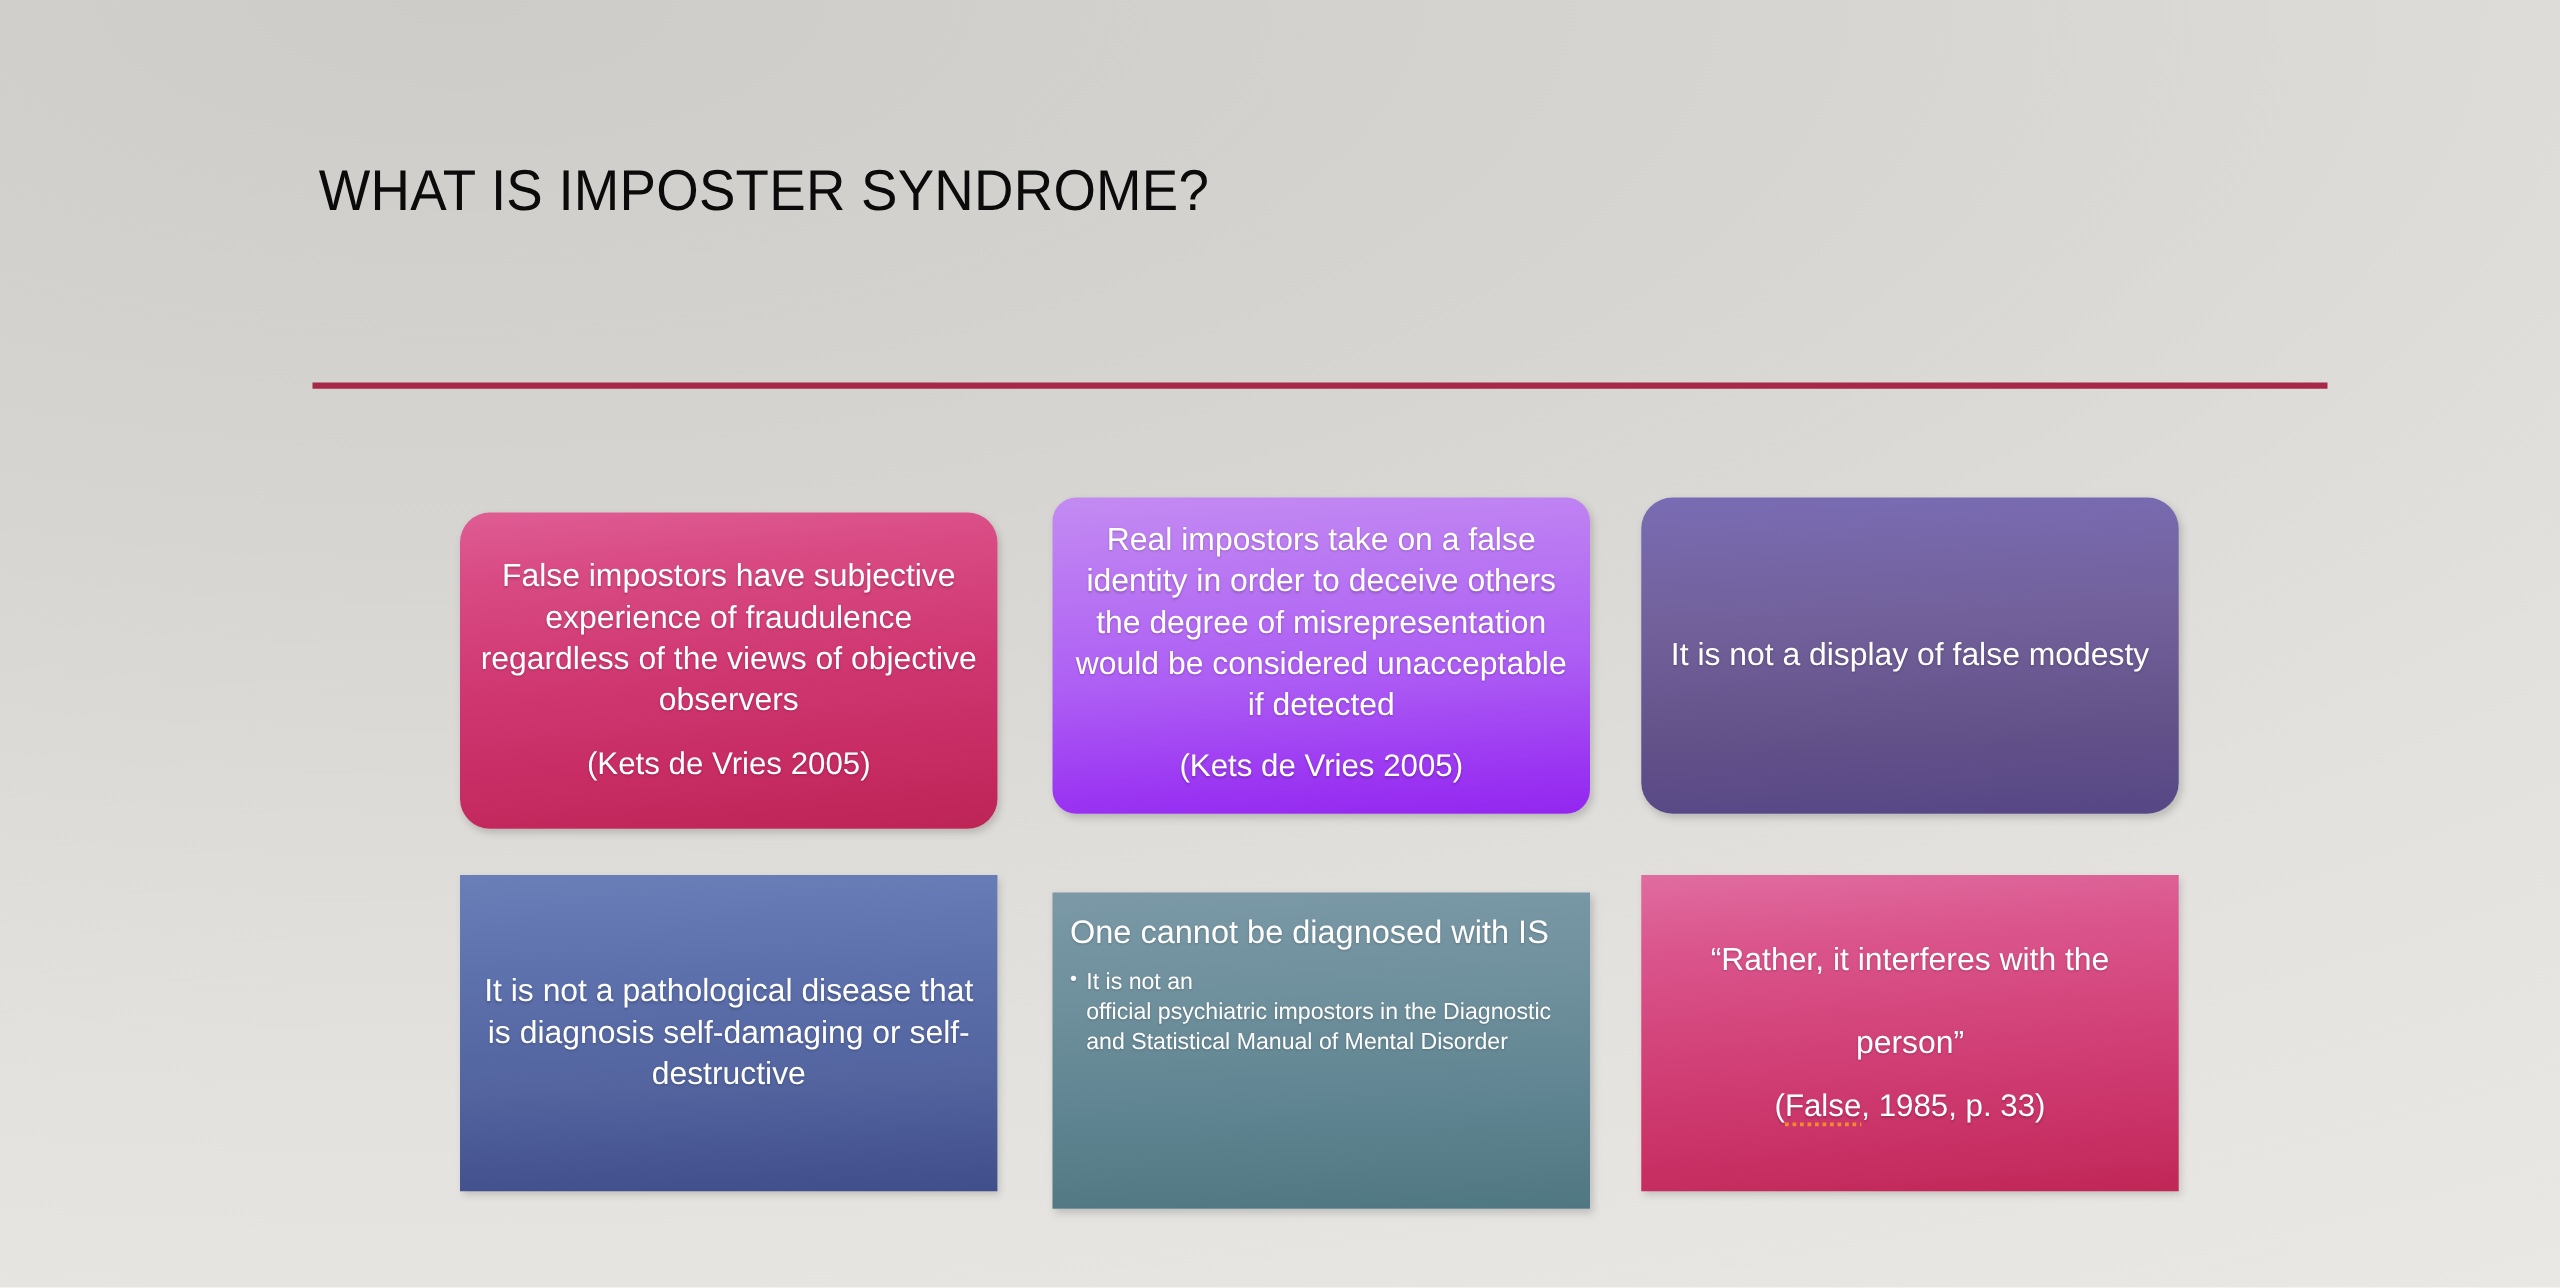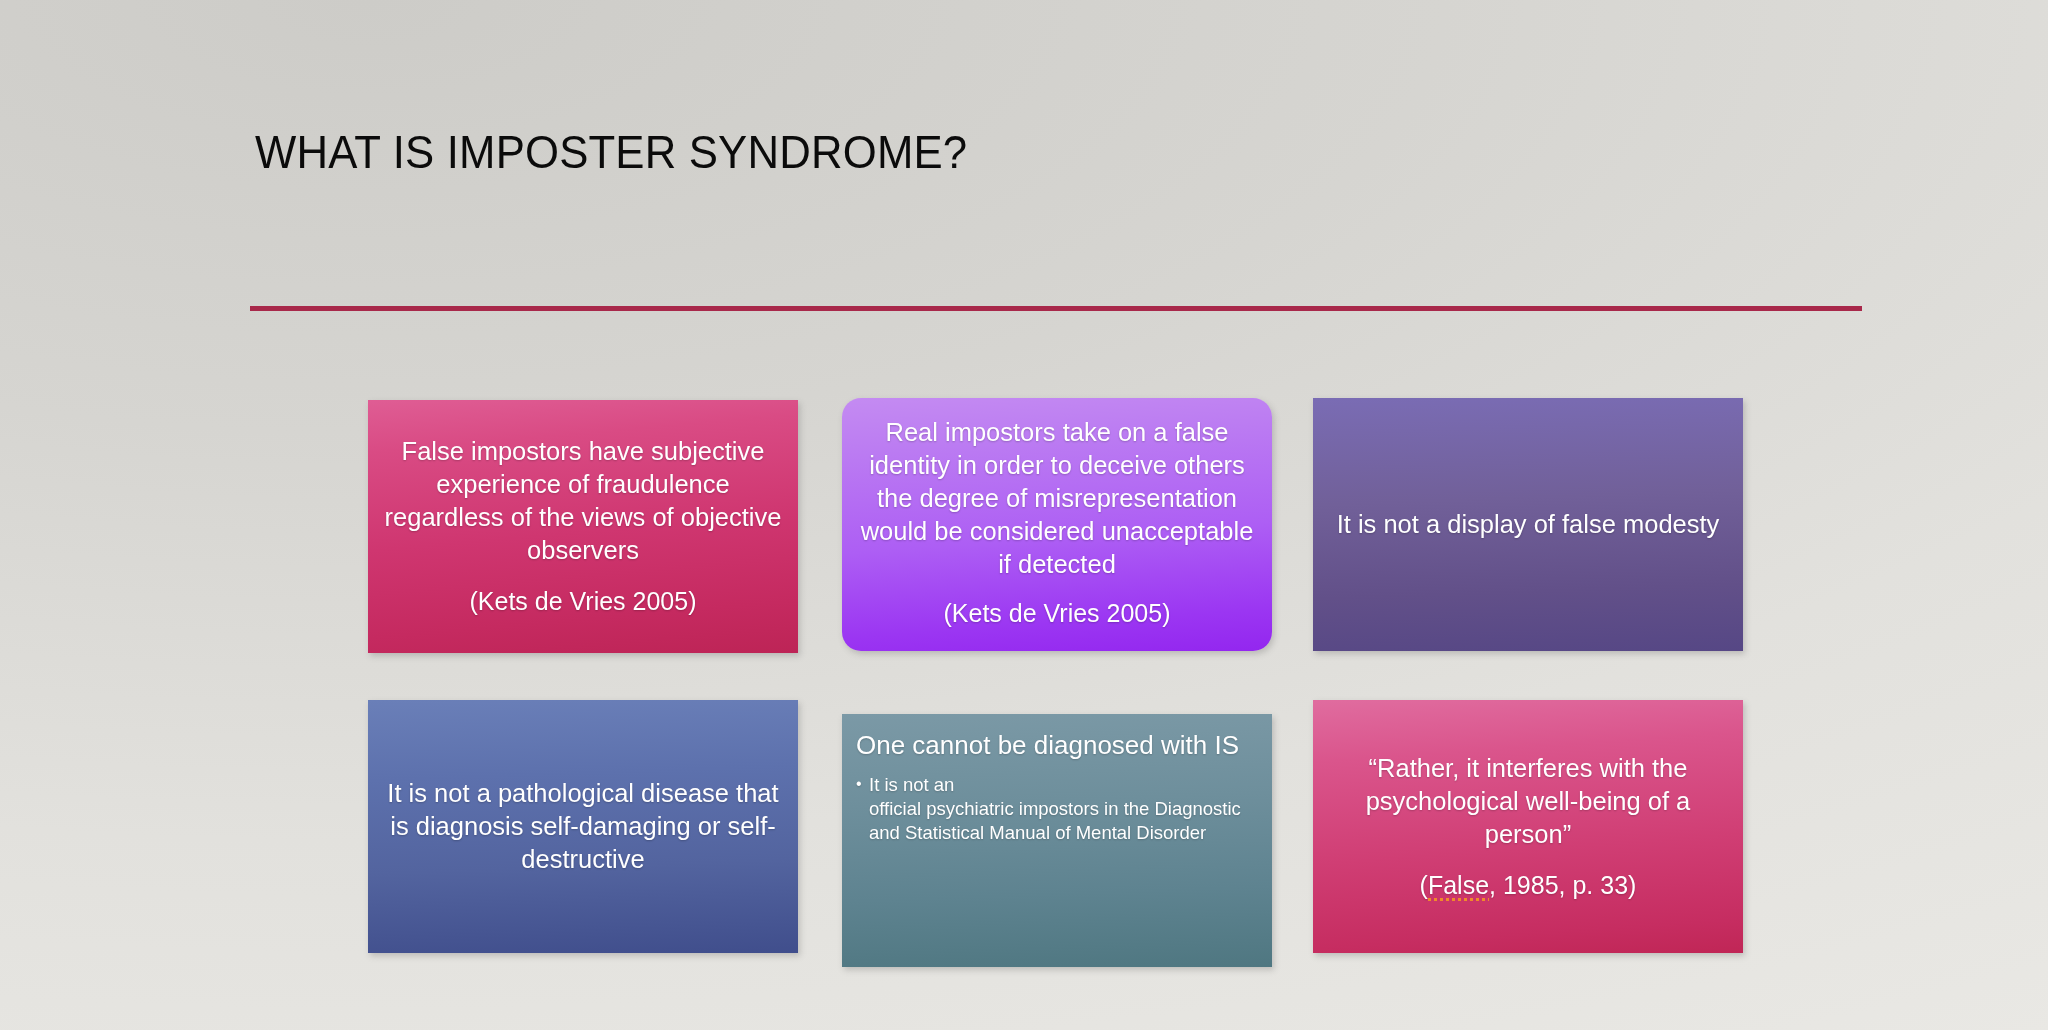--- a/index.html
+++ b/index.html
@@ -57,31 +57,31 @@
   }
   .card {
     position: absolute;
     width: 430px;
     height: 253px;
     box-sizing: border-box;
     color: #ffffff;
     box-shadow: 2px 3px 6px rgba(90, 90, 90, 0.28);
     overflow: hidden;
   }
-  .card.c0 { left: 0px;   top: 2px; }
+  .card.c0 { left: 0px;   top: 12px; border-radius: 24px; }
   .card.c1 { left: 474px; top: 0px; }
   .card.c2 { left: 945px; top: 0px; }
   .card.c3 { left: 0px;   top: 302px; }
   .card.c4 { left: 474px; top: 316px; }
   .card.c5 { left: 945px; top: 302px; }
 
   
   .g-pink1  { background: linear-gradient(175deg, #df5d94 0%, #d94b84 18%, #cf3670 52%, #c52a60 82%, #bd2456 100%); }
   .g-violet { background: linear-gradient(176deg, #c48bf2 0%, #bb7bf2 20%, #ad5ef4 55%, #9b36f2 85%, #9326ef 100%); border-radius: 19px; }
-  .g-purple { background: linear-gradient(178deg, #7a6cb4 0%, #716099 40%, #625089 75%, #564785 100%); }
+  .g-purple { background: linear-gradient(178deg, #7a6cb4 0%, #716099 40%, #625089 75%, #564785 100%); border-radius: 25px; }
   .g-blue   { background: linear-gradient(178deg, #6a7fb8 0%, #5d71ad 30%, #53649f 65%, #404e8c 100%); }
   .g-teal   { background: linear-gradient(178deg, #7b99a6 0%, #6e8f9c 35%, #5e8390 70%, #4f7781 100%); }
   .g-pink2  { background: linear-gradient(176deg, #e06c9f 0%, #da558c 22%, #d03e74 58%, #c62d61 88%, #c02656 100%); }
 
   
   .card-center {
     height: 100%;
     display: flex;
     flex-direction: column;
     align-items: center;
@@ -211,21 +211,21 @@
             <span>official psychiatric impostors in the Diagnostic and Statistical Manual of Mental Disorder</span>
           </li>
         </ul>
       </div>
     </div>
 
     <div class="card c5 g-pink2">
       <div class="card-center">
         <p class="body-text">
           <span>“Rather, it interferes with the</span><br>
-          <span>psychological well-being of a</span><br>
+          <br>
           <span>person”</span>
         </p>
         <p class="cite-text">
           <span>(</span><span class="misspelled">False</span><span>, 1985, p. 33)</span>
         </p>
       </div>
     </div>
 
   </div>
 </div>

